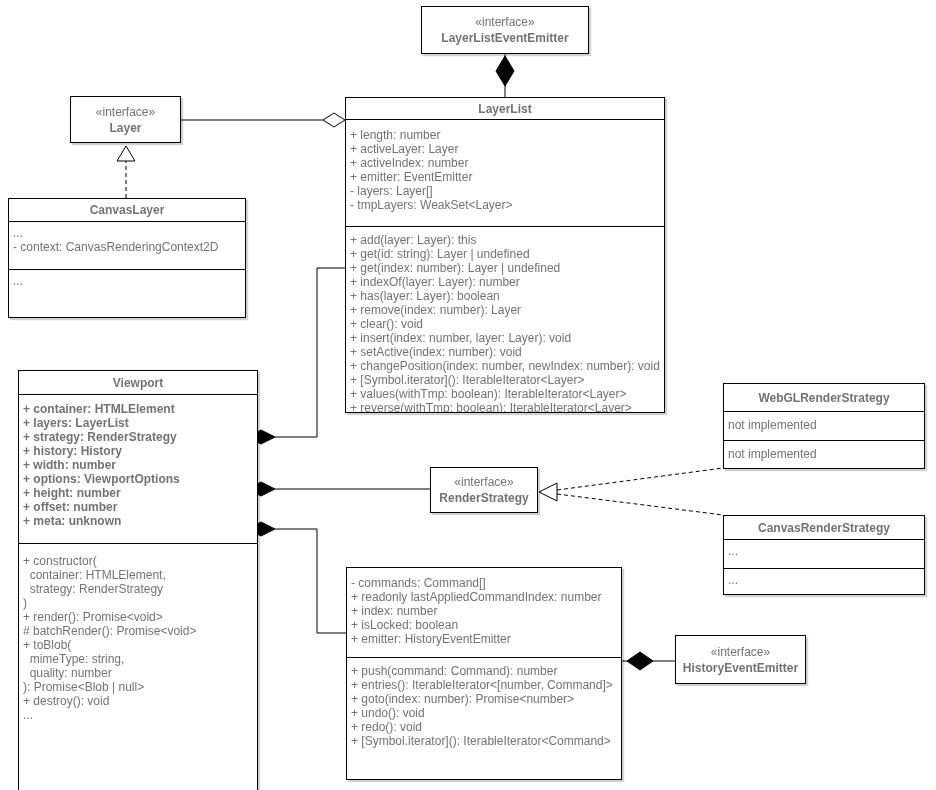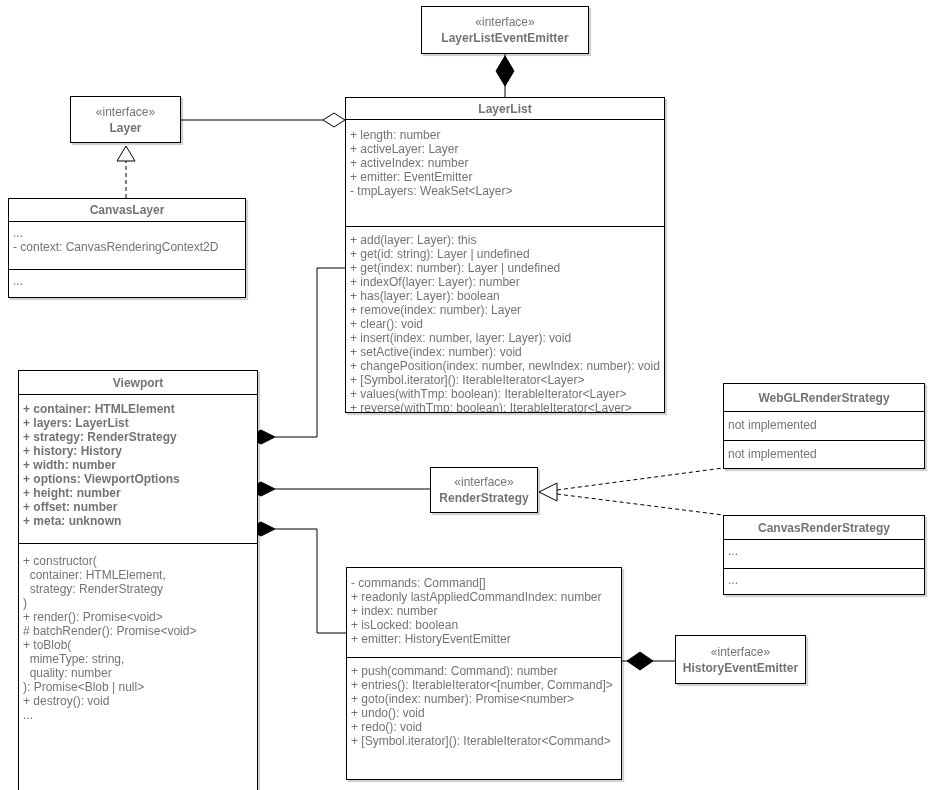--- a/index.html
+++ b/index.html
@@ -116,20 +116,21 @@
     <div class="iface-name">LayerListEventEmitter</div>
   </div>
 
   <div class="uml-class" style="left:345px; top:97px; width:320px; height:316px;">
     <div class="uml-title" style="height:22px;">LayerList</div>
     <div class="uml-compartment" style="height:106px; padding-top:8px;">
         <div class="member-line">+ length: number</div>
         <div class="member-line">+ activeLayer: Layer</div>
         <div class="member-line">+ activeIndex: number</div>
         <div class="member-line">+ emitter: EventEmitter</div>
+        <div class="member-line">- layers: Layer[]</div>
         <div class="member-line">- tmpLayers: WeakSet&lt;Layer&gt;</div>
       </div>
     <div class="uml-compartment" style="height:186px;">
         <div class="member-line">+ add(layer: Layer): this</div>
         <div class="member-line">+ get(id: string): Layer | undefined</div>
         <div class="member-line">+ get(index: number): Layer | undefined</div>
         <div class="member-line">+ indexOf(layer: Layer): number</div>
         <div class="member-line">+ has(layer: Layer): boolean</div>
         <div class="member-line">+ remove(index: number): Layer</div>
         <div class="member-line">+ clear(): void</div>
@@ -140,21 +141,21 @@
         <div class="member-line">+ values(withTmp: boolean): IterableIterator&lt;Layer&gt;</div>
         <div class="member-line">+ reverse(withTmp: boolean): IterableIterator&lt;Layer&gt;</div>
       </div>
   </div>
 
   <div class="uml-class uml-interface" style="left:70px; top:96px; width:111px; height:47px;">
     <div class="stereotype">«interface»</div>
     <div class="iface-name">Layer</div>
   </div>
 
-  <div class="uml-class" style="left:8px; top:198px; width:238px; height:100px;">
+  <div class="uml-class" style="left:8px; top:198px; width:238px; height:120px;">
     <div class="uml-title" style="height:23px;">CanvasLayer</div>
     <div class="uml-compartment" style="height:47px; padding-top:4px;">
         <div class="member-line">...</div>
         <div class="member-line">- context: CanvasRenderingContext2D</div>
       </div>
     <div class="uml-compartment" style="height:28px; padding-top:4px;">
         <div class="member-line">...</div>
       </div>
   </div>
 

